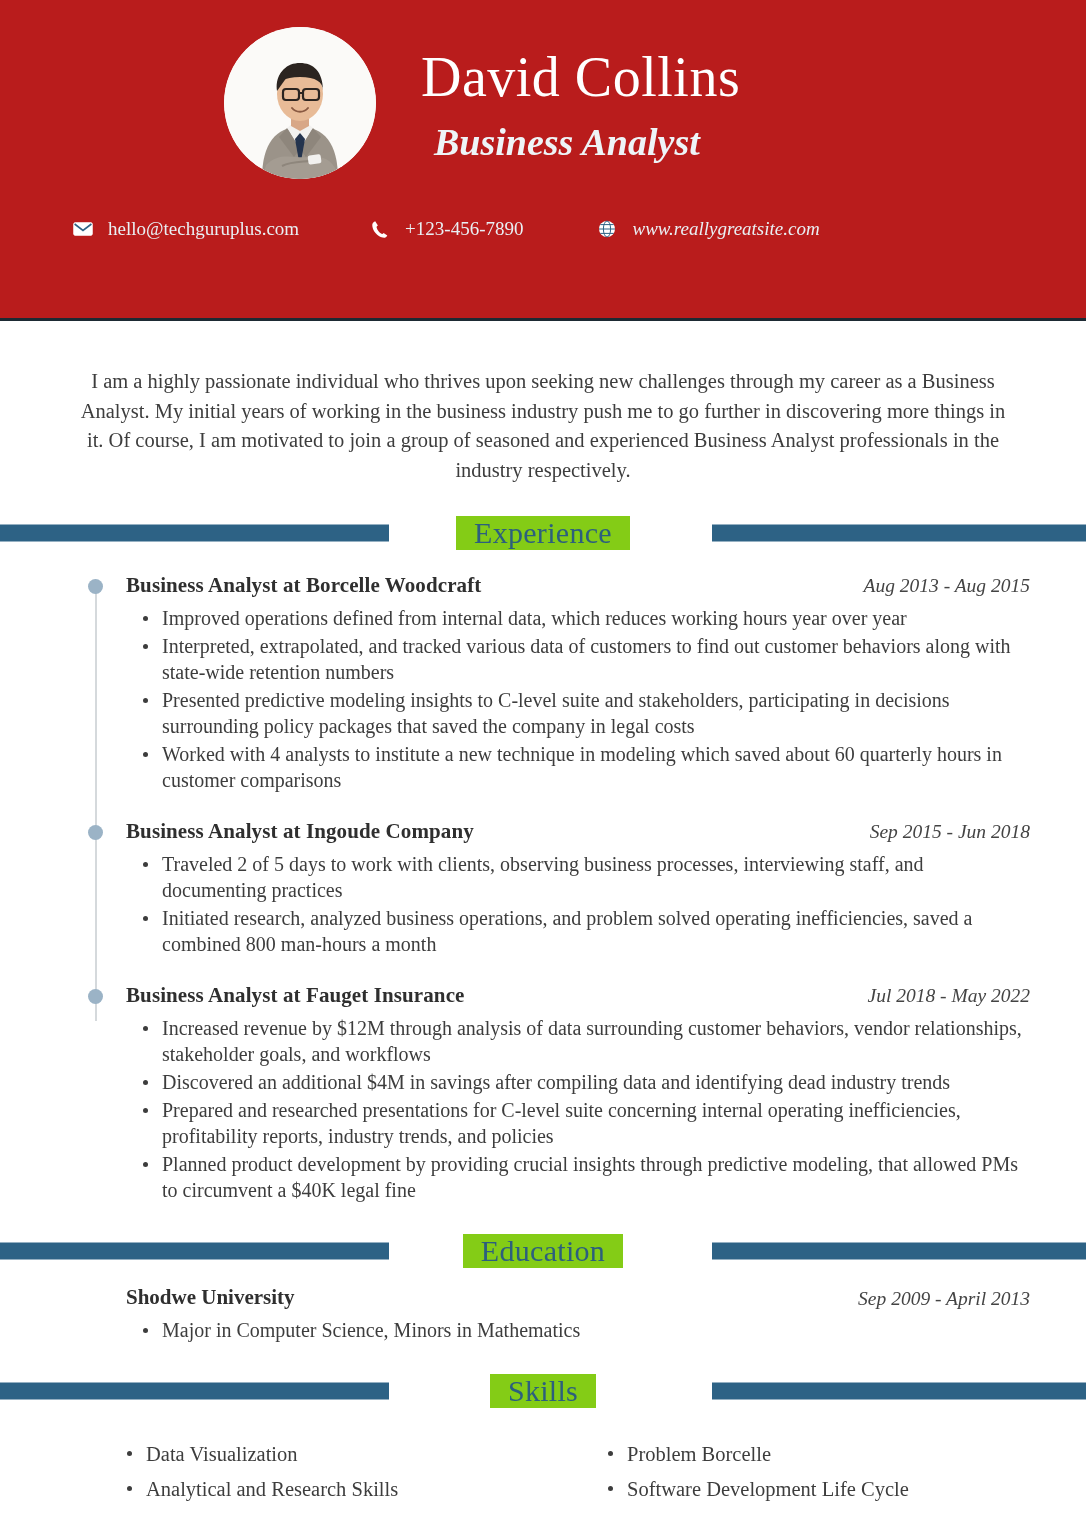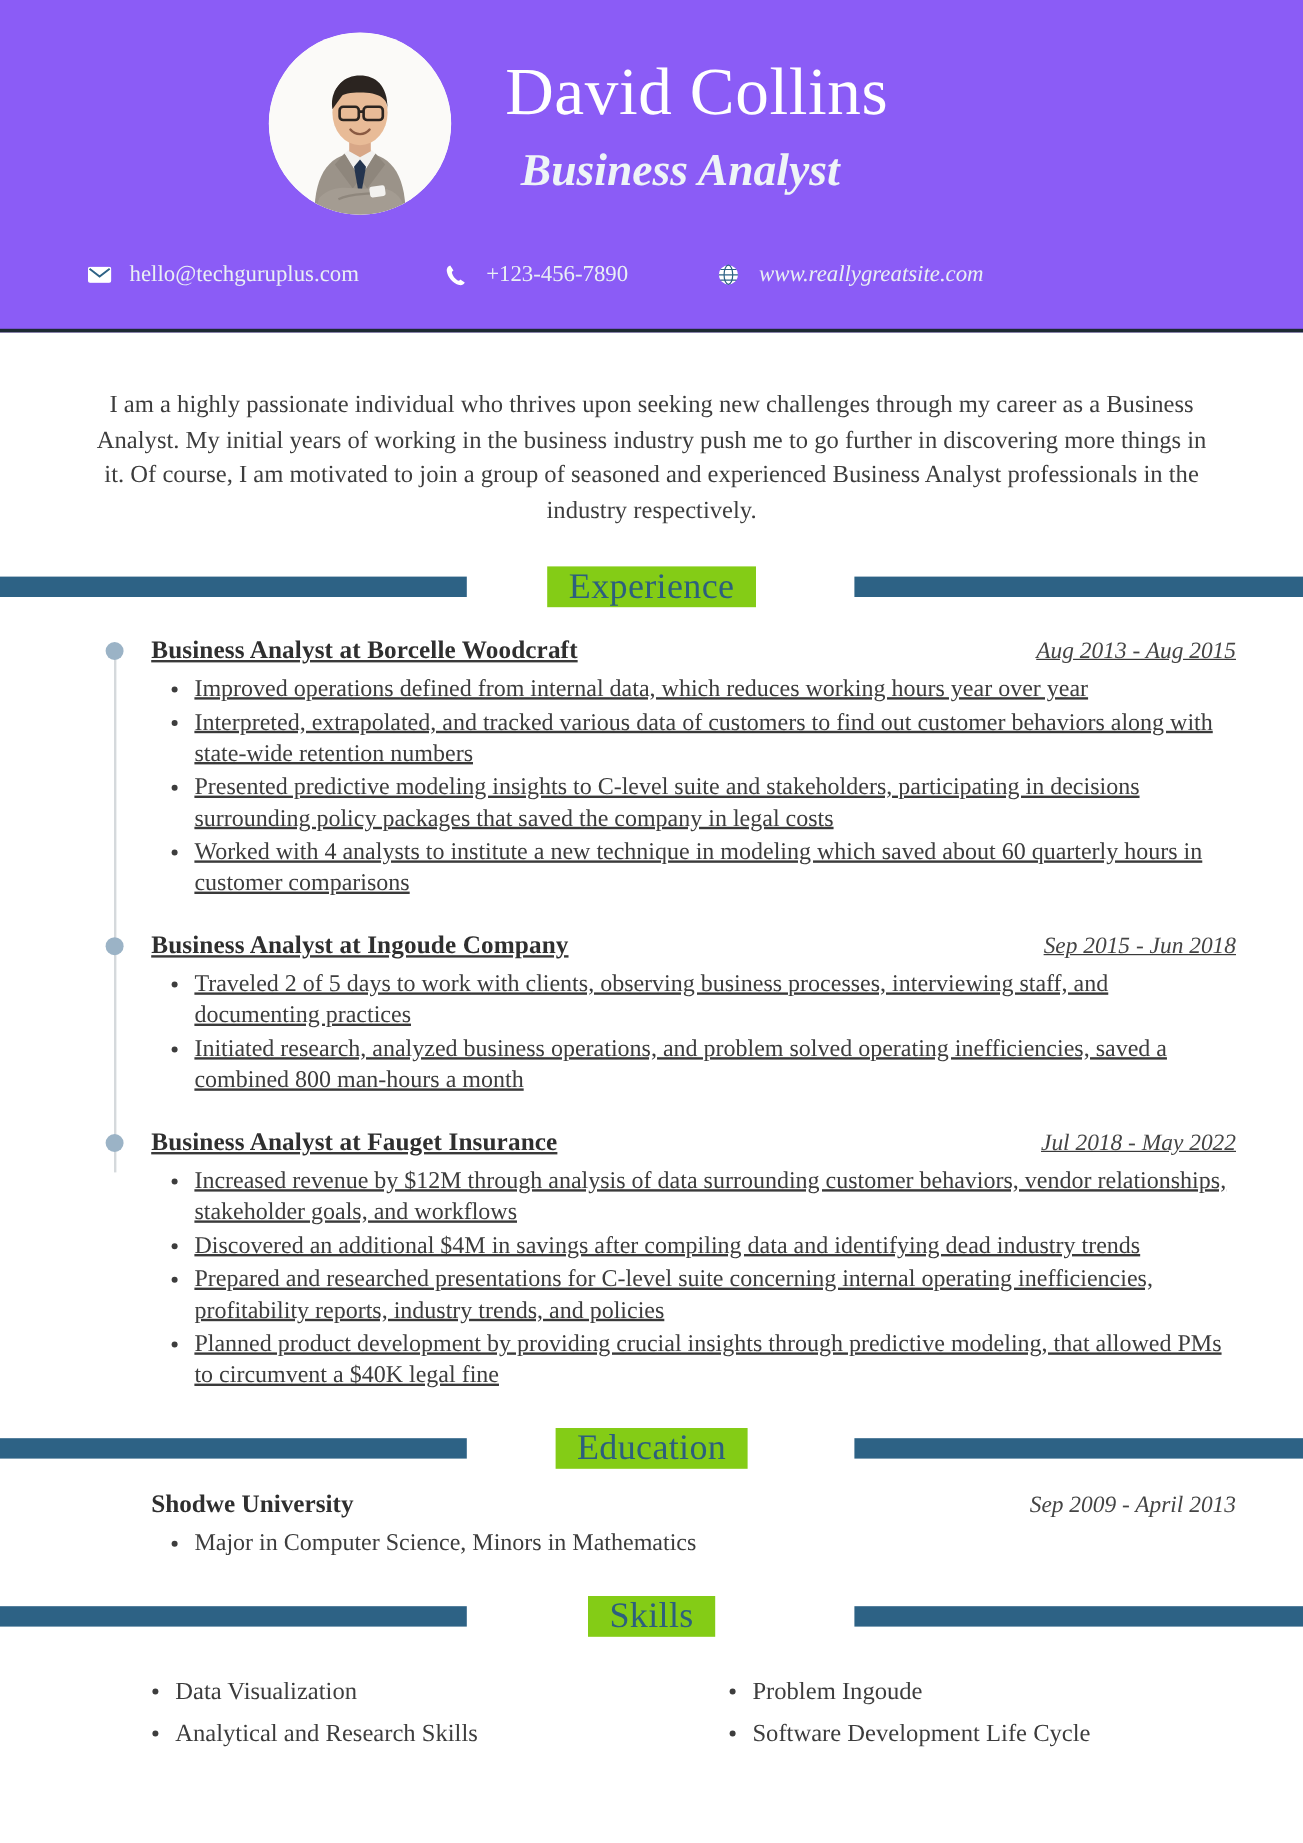--- a/index.html
+++ b/index.html
@@ -12,22 +12,22 @@
     height: 1536px;
     font-family: "Liberation Serif", "DejaVu Serif", serif;
     color: #3a3a3a;
     overflow: hidden;
     position: relative;
   }
 
   
   .header {
     position: relative;
-    height: 277px;
-    background: #8b5cf6;
+    height: 321px;
+    background: #b91c1c;
     box-sizing: border-box;
     border-bottom: 3px solid #1d2a33;
   }
   .header-top {
     display: flex;
     align-items: center;
     padding: 27px 0 0 0;
   }
   .avatar {
     width: 152px;
@@ -143,21 +143,20 @@
     left: 95px;
     top: 34px;
     width: 2px;
     height: 432px;
     background: #d5d9dc;
   }
   .job {
     position: relative;
     padding-left: 70px;
     margin-bottom: 26px;
-    text-decoration: underline;
   }
   .job:last-child { margin-bottom: 0; }
   .job .dot {
     position: absolute;
     left: 32px;
     top: 6px;
     width: 15px;
     height: 15px;
     border-radius: 50%;
     background: #9bb3c6;
@@ -414,18 +413,18 @@
 <div class="skills">
   <div class="skills-col left">
     <ul class="bullets">
       <li>Data Visualization</li>
       <li>Analytical and Research Skills</li>
 
     </ul>
   </div>
   <div class="skills-col right">
     <ul class="bullets">
-      <li>Problem Ingoude</li>
+      <li>Problem Borcelle</li>
       <li>Software Development Life Cycle</li>
 
     </ul>
   </div>
 </div>
 
 </body></html>

